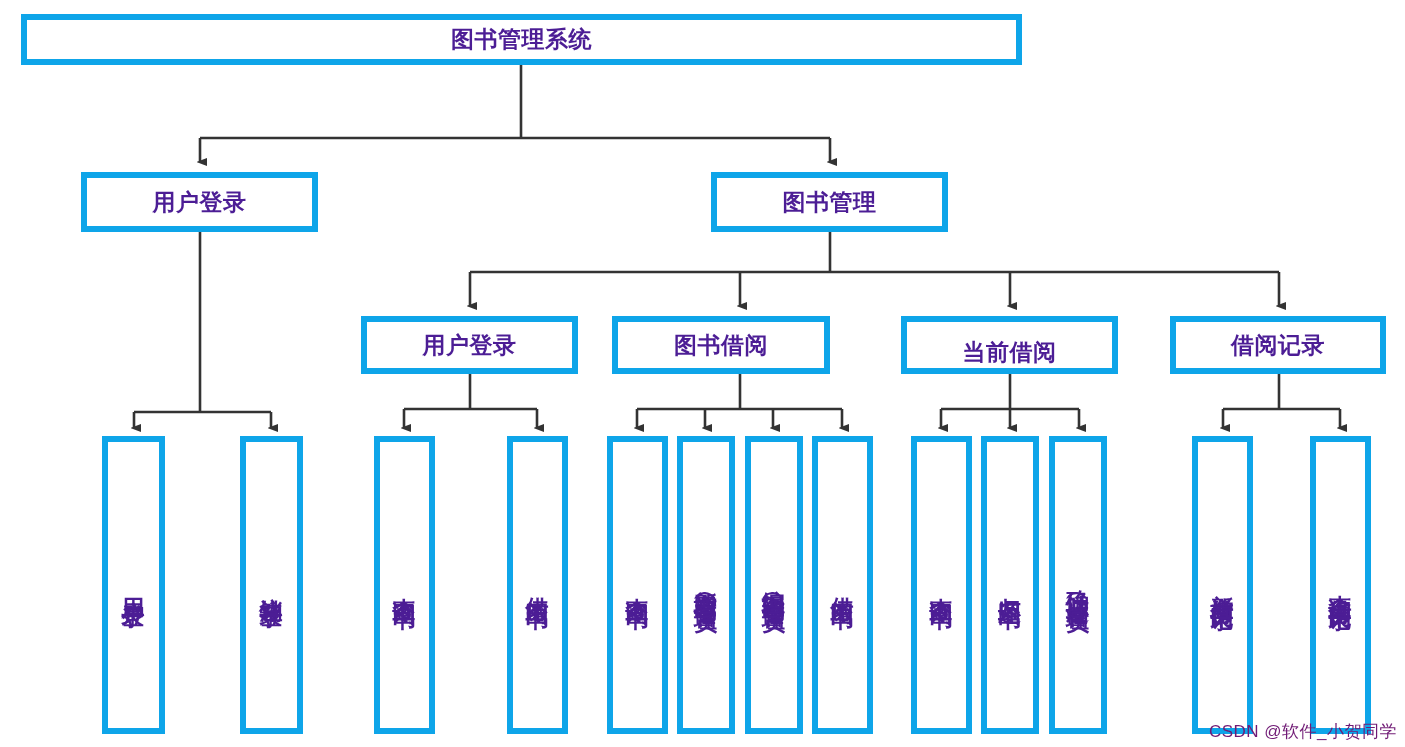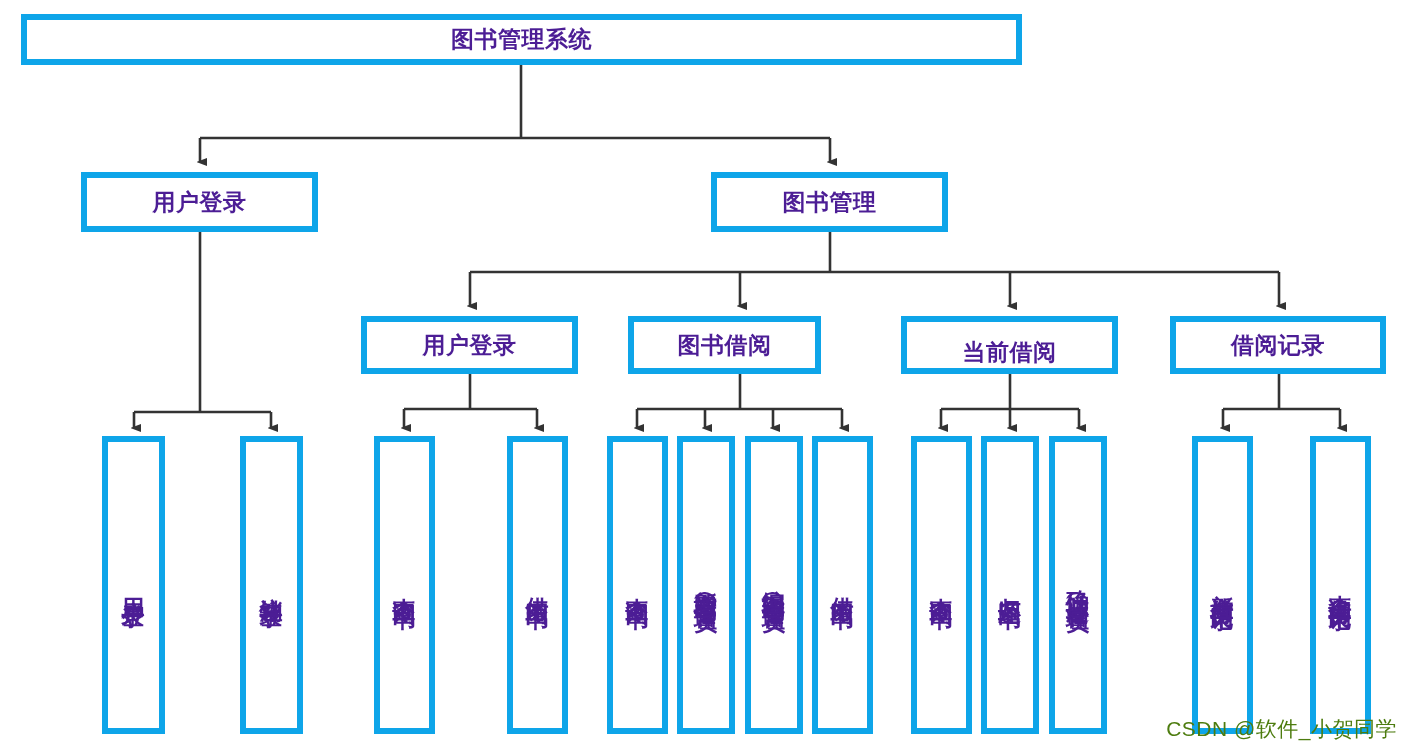--- a/index.html
+++ b/index.html
@@ -53,22 +53,22 @@
     writing-mode: vertical-rl;
     text-orientation: upright;
     display: block;
     white-space: normal;
     max-height: 100%;
   }
   .watermark {
     position: absolute;
     right: 8px;
     bottom: 4px;
-    font-size: 21px;
-    color: #4d7c0f;
+    font-size: 17px;
+    color: #701a75;
     letter-spacing: 0.5px;
     white-space: nowrap;
   }
 </style>
 </head>
 <body>
 
 <div id="canvas">
 
   <svg class="connectors" viewBox="0 0 1405 747">
@@ -128,21 +128,21 @@
   <div class="node horizontal" style="left:81px; top:172px; width:237px; height:60px;">
     <span>用户登录</span>
   </div>
   <div class="node horizontal" style="left:711px; top:172px; width:237px; height:60px;">
     <span>图书管理</span>
   </div>
 
   <div class="node horizontal" style="left:361px; top:316px; width:217px; height:58px;">
     <span>用户登录</span>
   </div>
-  <div class="node horizontal" style="left:628px; top:316px; width:193px; height:58px;align-items:center;">
+  <div class="node horizontal" style="left:612px; top:316px; width:218px; height:58px;align-items:center;">
     <span>图书借阅</span>
   </div>
   <div class="node horizontal" style="left:901px; top:316px; width:217px; height:58px;align-items:flex-end;">
     <span>当前借阅</span>
   </div>
   <div class="node horizontal" style="left:1170px; top:316px; width:216px; height:58px;">
     <span>借阅记录</span>
   </div>
 
   <div class="node vertical" style="left:102px; top:436px; width:63px; height:298px;">

